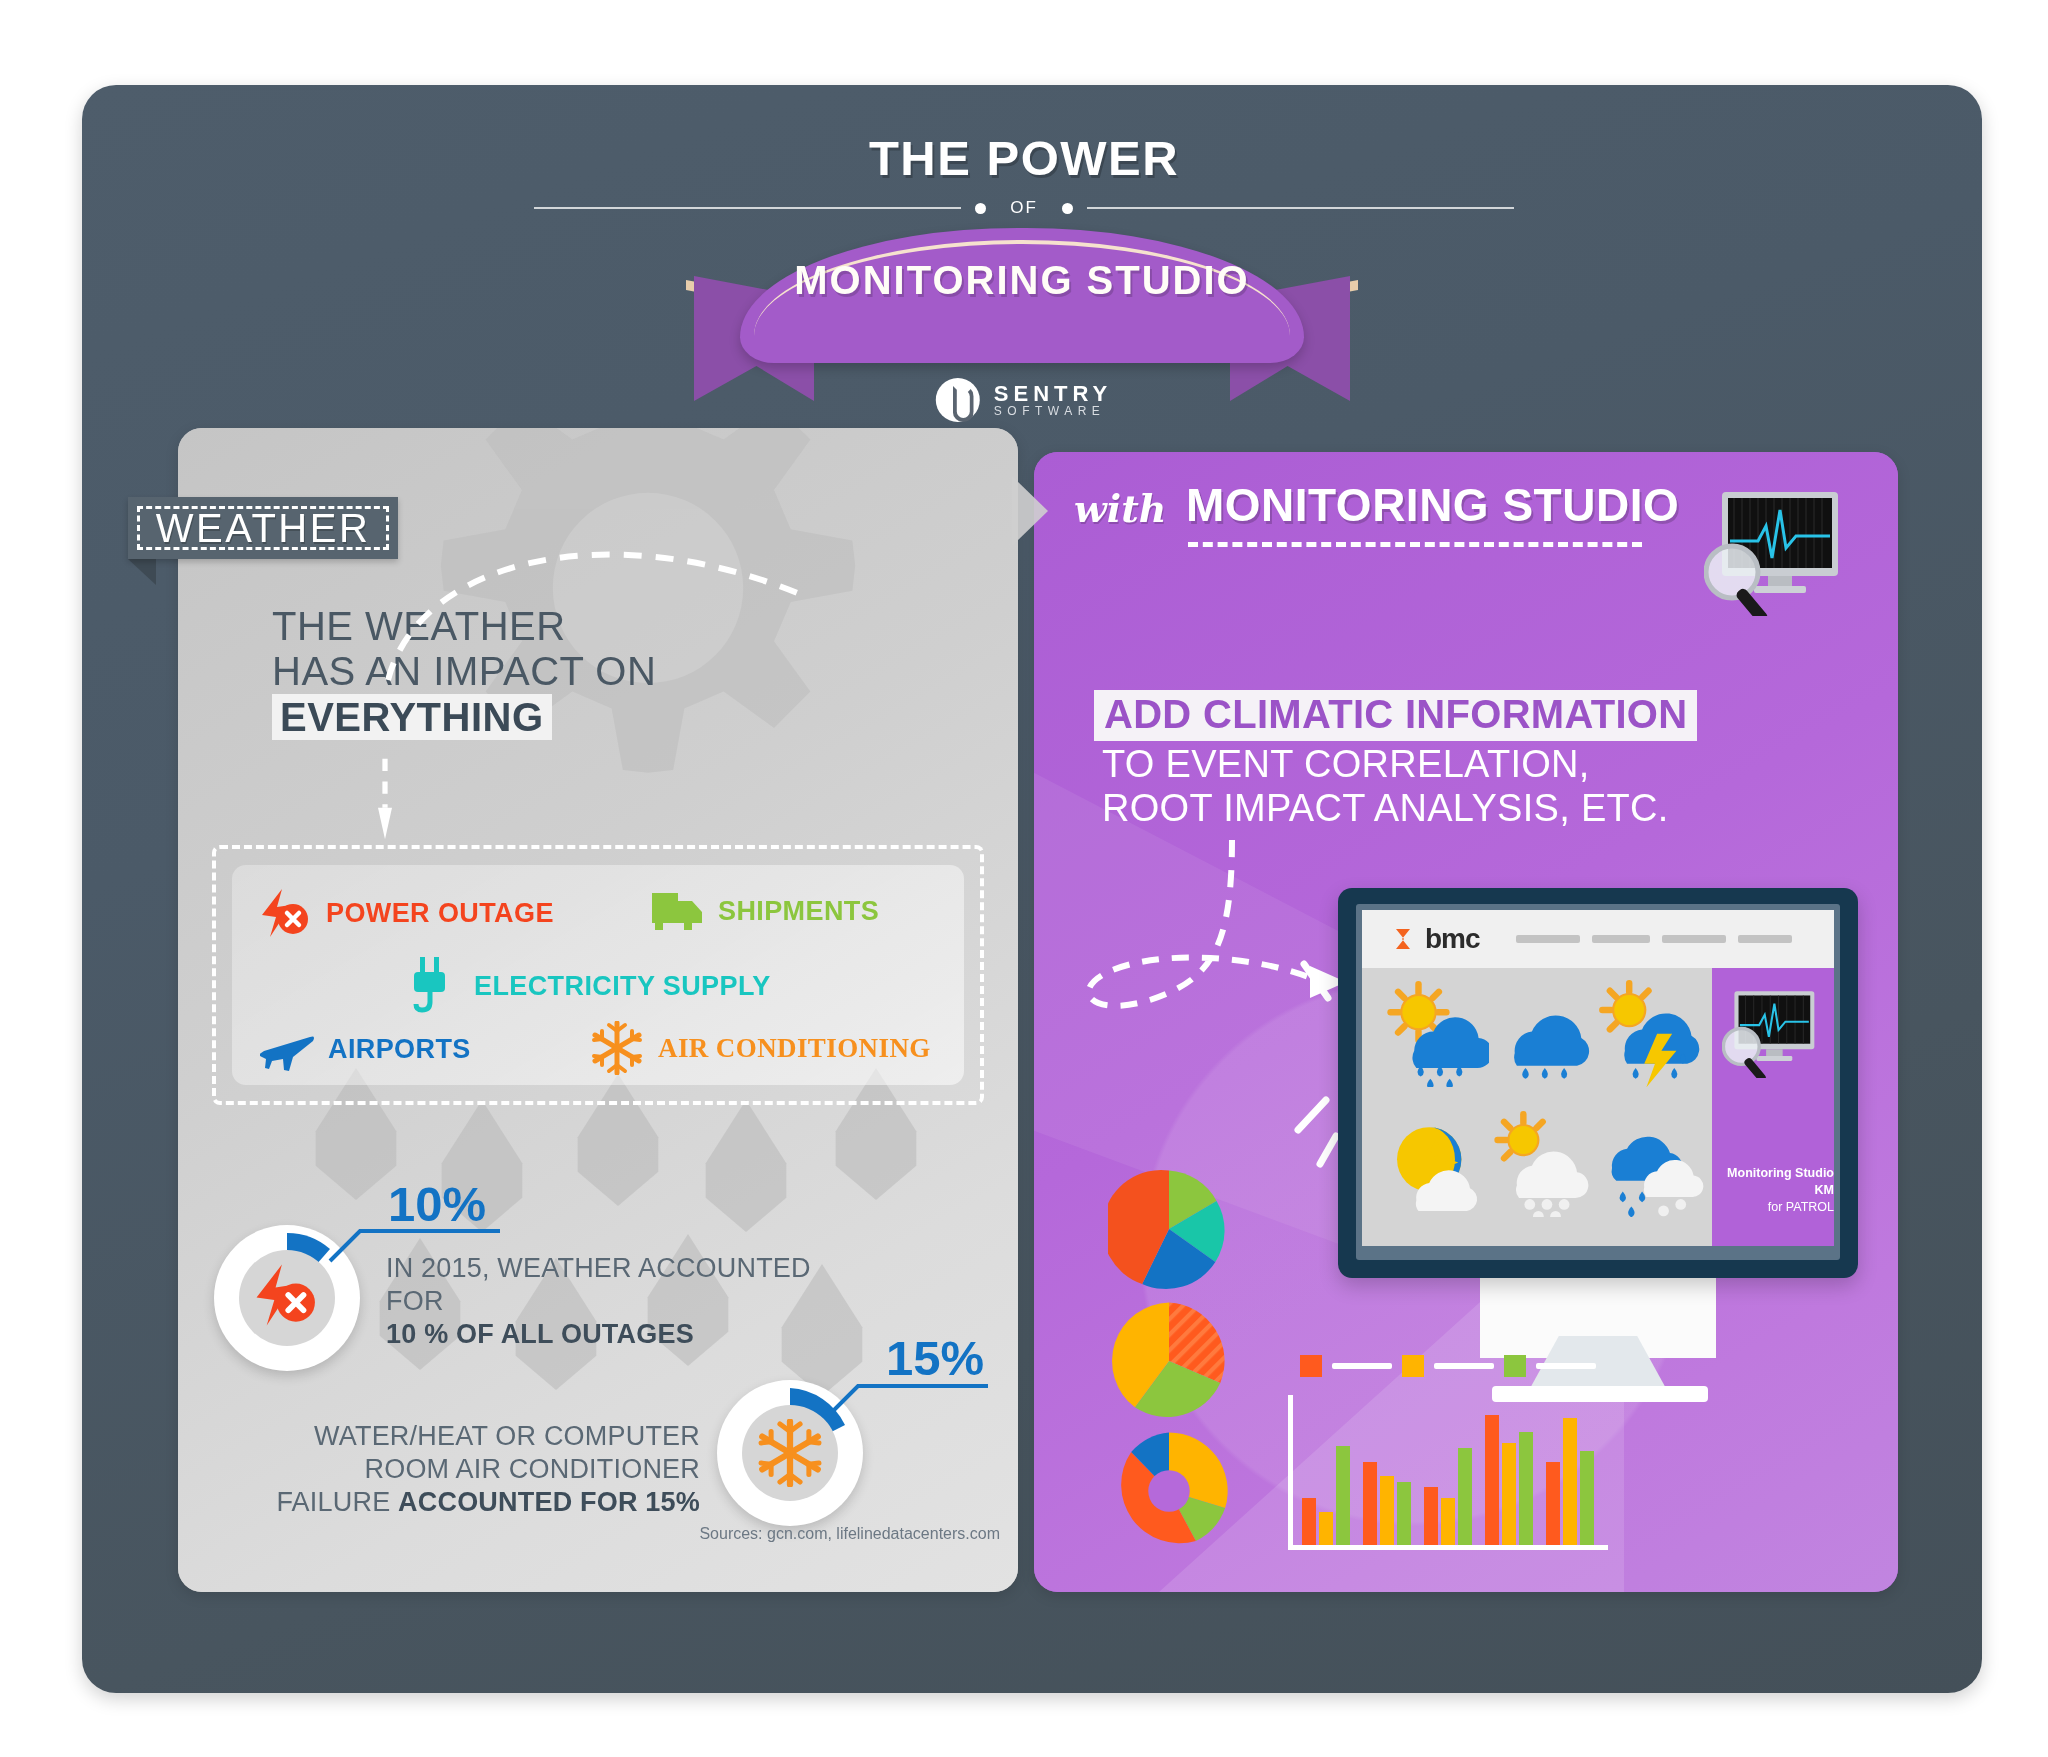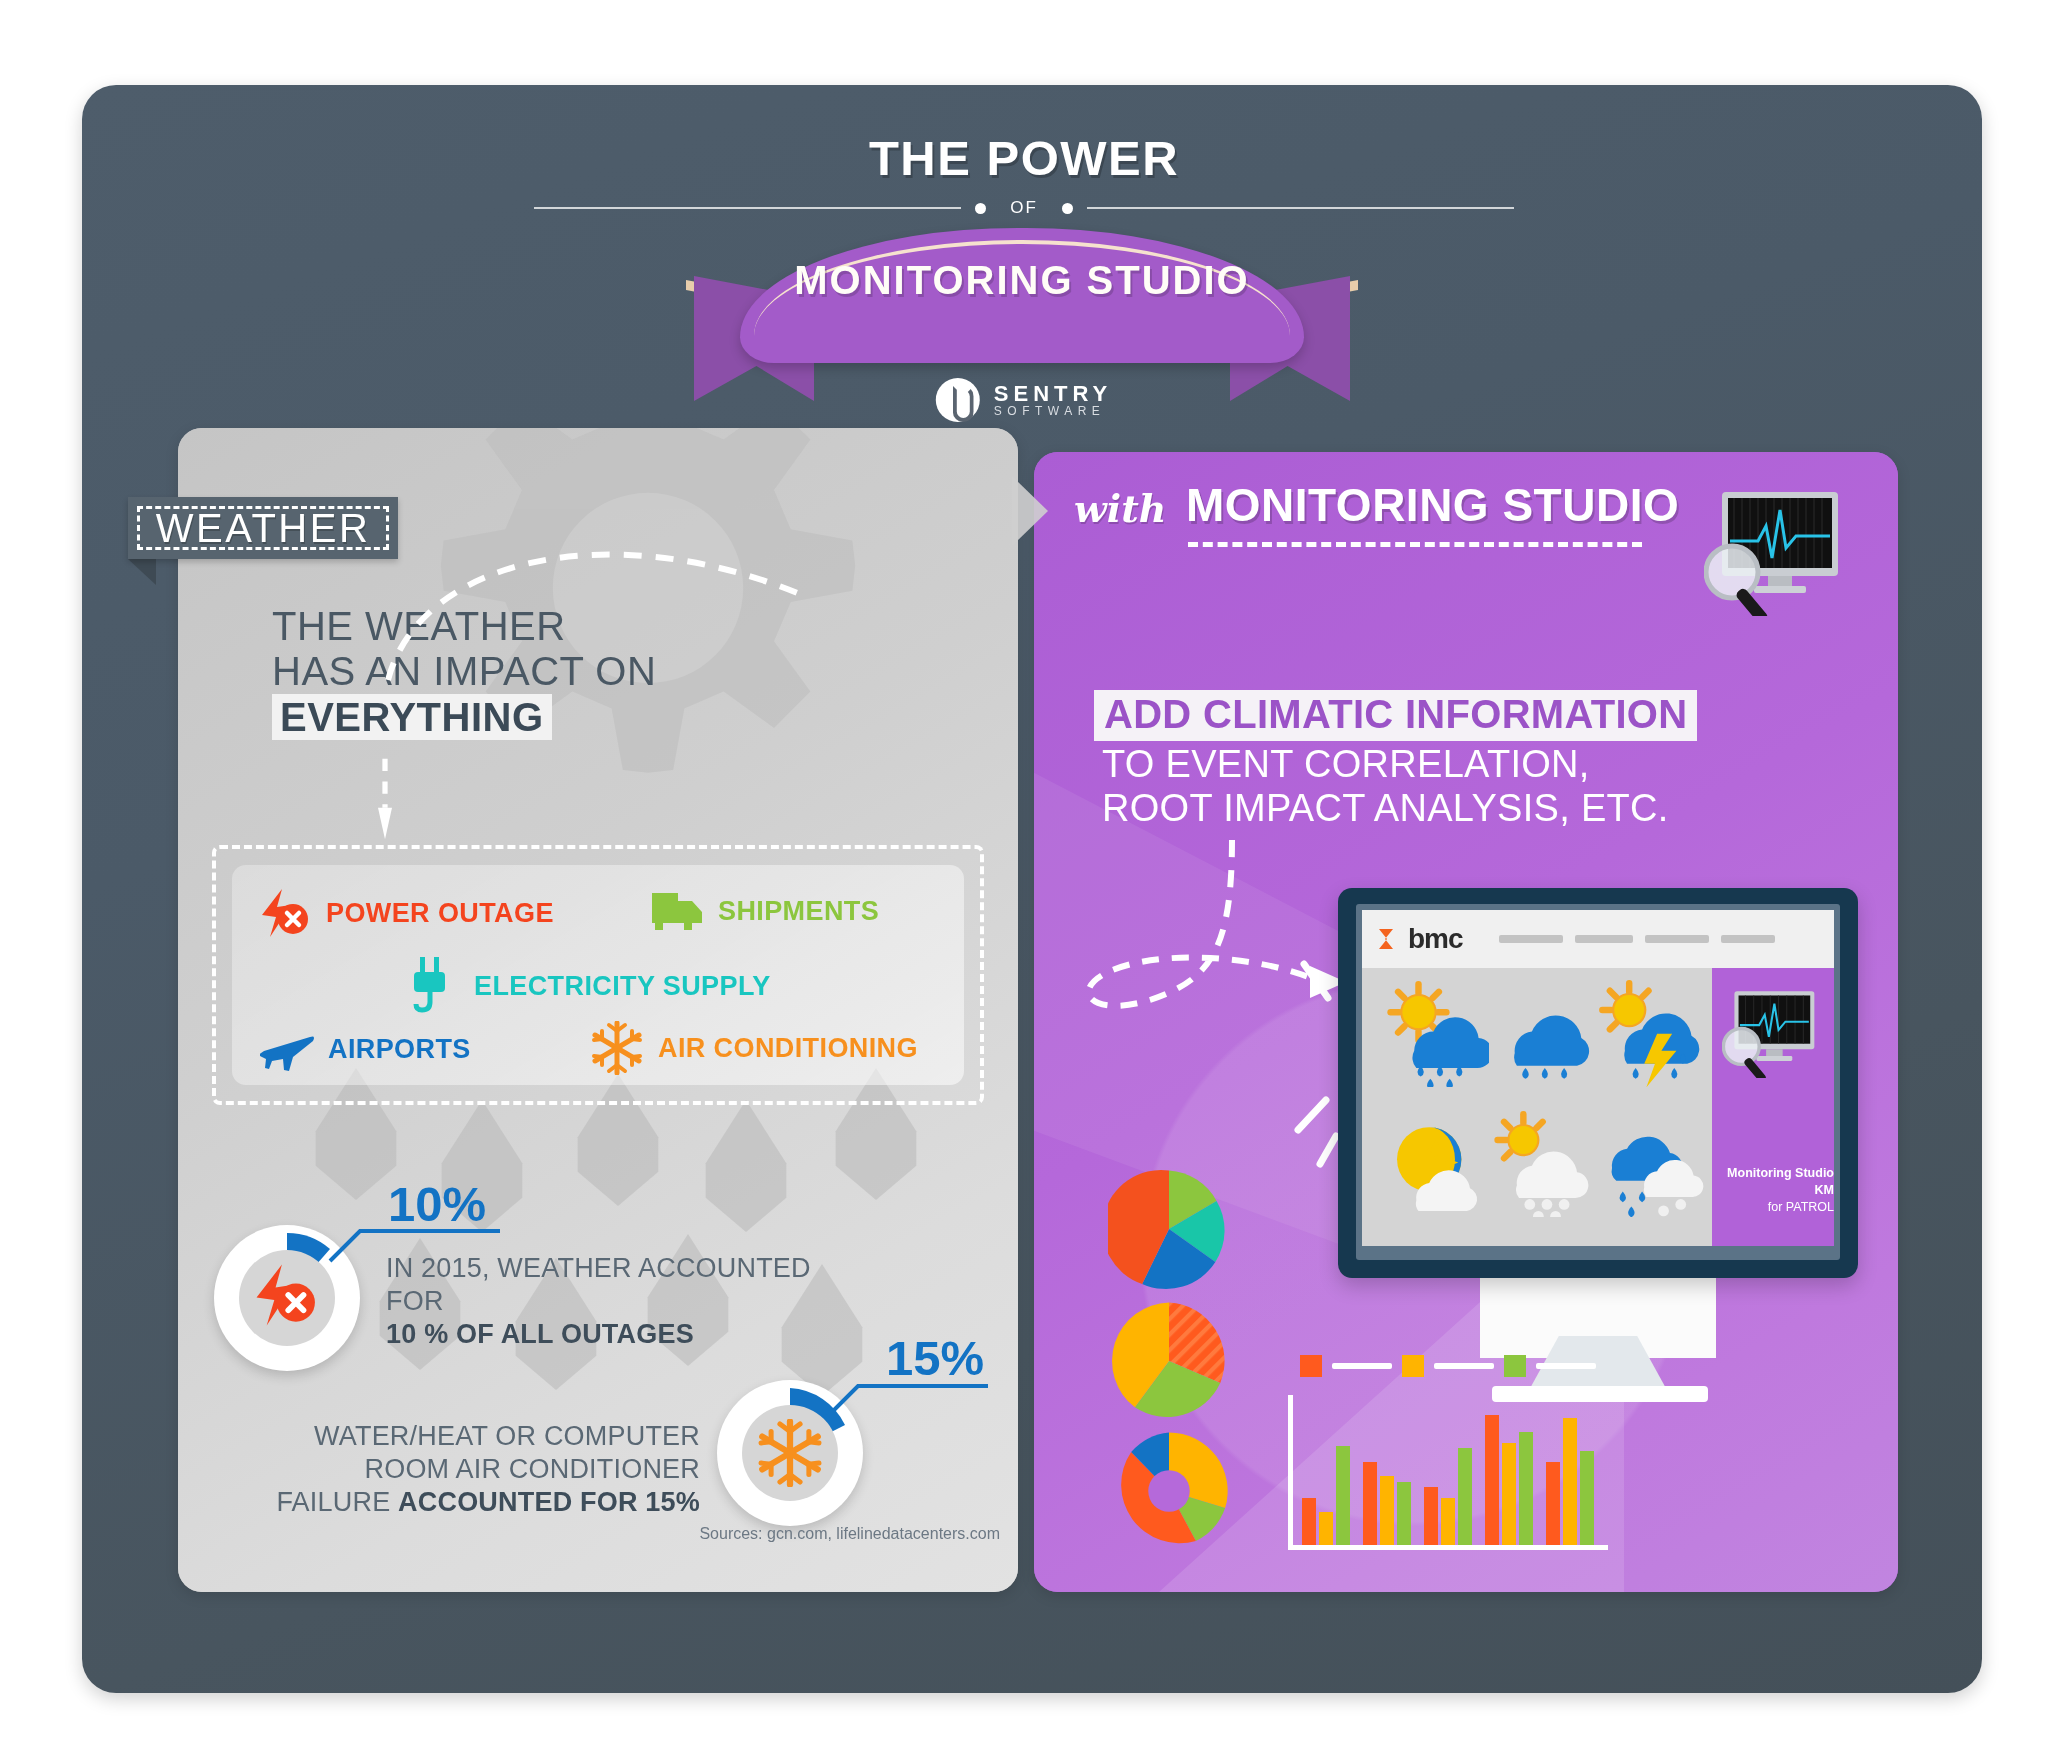--- a/index.html
+++ b/index.html
@@ -111,21 +111,21 @@
 
   .add-climatic{position:absolute;left:1094px;top:690px;background:#f5f2f7;color:#9b53c7;
     font-size:40px;font-weight:bold;letter-spacing:.3px;padding:2px 10px 4px 10px;}
   .sub-climatic{position:absolute;left:1102px;top:742px;color:#ffffff;font-size:38px;line-height:1.16;letter-spacing:.3px;}
 
   
   .mon-shell{position:absolute;left:1338px;top:888px;width:520px;height:390px;
     background:#16384f;border-radius:14px;box-shadow:0 8px 20px rgba(0,0,0,.2);}
   .mon-inner{position:absolute;left:18px;top:16px;right:18px;bottom:18px;background:#5b7387;border-radius:3px;}
   .mon-screen{position:absolute;left:6px;top:6px;right:6px;bottom:14px;background:#d4d4d4;overflow:hidden;}
-  .mon-topbar{position:absolute;left:0;right:0;top:0;height:58px;background:#f0f0f0;display:flex;align-items:center;padding-left:14px;gap:12px;}
+  .mon-topbar{position:absolute;left:0;right:0;top:0;height:58px;background:#f0f0f0;display:flex;align-items:center;padding-left:31px;gap:12px;}
   .bmc-logo{display:flex;align-items:center;gap:6px;}
   .bmc-word{color:#2b2b2b;font-size:28px;font-weight:bold;letter-spacing:-1px;}
   .navbar-stub{height:8px;background:#c3c3c3;border-radius:2px;}
   .mon-side{position:absolute;right:0;top:58px;bottom:0;width:122px;background:#b162d8;}
   .km-label{position:absolute;left:8px;bottom:30px;color:#ffffff;font-size:12.5px;font-weight:bold;line-height:1.35;text-align:right;}
   .km-label span{font-weight:normal;margin-left:43px;}
   .wx-grid{position:absolute;left:20px;top:70px;right:130px;bottom:6px;
     display:grid;grid-template-columns:repeat(3,1fr);grid-template-rows:repeat(2,1fr);}
   .mon-neck{position:absolute;left:1480px;top:1278px;width:236px;height:80px;background:#fbfbfb;}
   .mon-stand{position:absolute;left:1528px;top:1336px;width:140px;height:56px;background:#e3e8ec;
@@ -252,21 +252,21 @@
       <span class="icon-lbl" style="color:#19c6c0">ELECTRICITY SUPPLY</span>
     </div>
 
     <div class="icon-row" style="left:48px;top:180px;">
       <svg width="54" height="48" viewBox="0 0 54 48" class="icon-svg">
         <path d="M4 26 L50 12 q6 -2 3 4 l-20 16 l-4 14 l-5 -1 l-1 -11 l-11 2 l-3 8 l-4 -1 l1 -9 l-8 -4 z" fill="#1373c4"></path>
       </svg>
       <span class="icon-lbl" style="color:#1373c4">AIRPORTS</span>
     </div>
 
-    <div class="icon-row" style="left:378px;top:176px;">
+    <div class="icon-row" style="left:378px;top:176px;font-family:Liberation Serif, serif;">
       <svg width="54" height="54" viewBox="0 0 54 54" class="icon-svg">
         <g stroke="#f7901e" stroke-width="5" stroke-linecap="round">
           <line x1="27" y1="2" x2="27" y2="52"></line>
           <line x1="5" y1="14" x2="49" y2="40"></line>
           <line x1="49" y1="14" x2="5" y2="40"></line>
           <g stroke-width="4">
             <line x1="27" y1="10" x2="19" y2="4"></line>
               <line x1="27" y1="10" x2="35" y2="4"></line>
             <line x1="27" y1="44" x2="19" y2="50"></line>
               <line x1="27" y1="44" x2="35" y2="50"></line>

